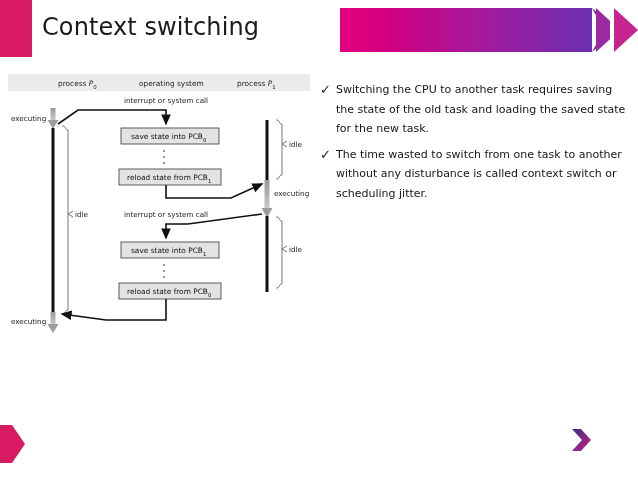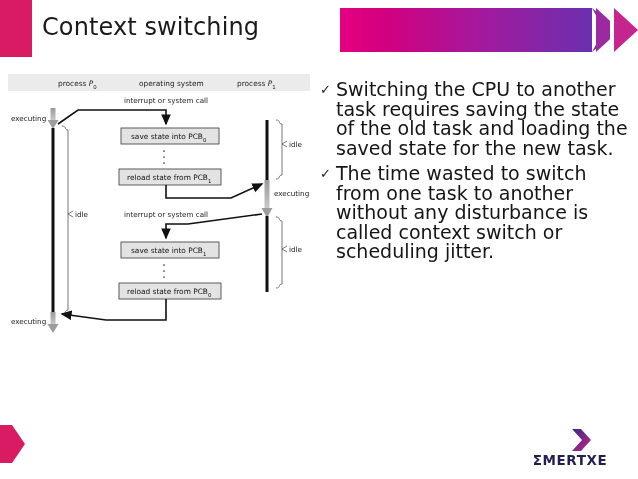--- a/index.html
+++ b/index.html
@@ -95,21 +95,21 @@
   }
   .bullet-mark {
     flex: 0 0 auto;
     width: 16px;
     font-size: 13px;
     line-height: 19px;
     color: #222;
   }
   .bullet-text {
     flex: 1 1 auto;
-    font-size: 19px;
+    font-size: 11px;
     line-height: 19.5px;
     color: #151515;
     font-family: "DejaVu Sans", sans-serif;
   }
 
   
   #diagram {
     position: absolute;
     left: 6px; top: 74px;
     width: 306px; height: 262px;
@@ -292,14 +292,13 @@
     <svg width="26" height="24" viewBox="0 0 26 24" xmlns="http://www.w3.org/2000/svg">
       <defs>
         <linearGradient id="logoGrad" x1="0" y1="0" x2="1" y2="1">
           <stop offset="0%" stop-color="#3b2a7a"></stop>
           <stop offset="100%" stop-color="#c4258e"></stop>
         </linearGradient>
       </defs>
       <path d="M4,1 L13,1 L23,12 L13,23 L4,23 L14,12 z" fill="url(#logoGrad)"></path>
     </svg>
   </div>
-  <div id="footer-logo-text"><span>Σ</span><span>MERTXE</span></div>
 </div>
 
 </body></html>

